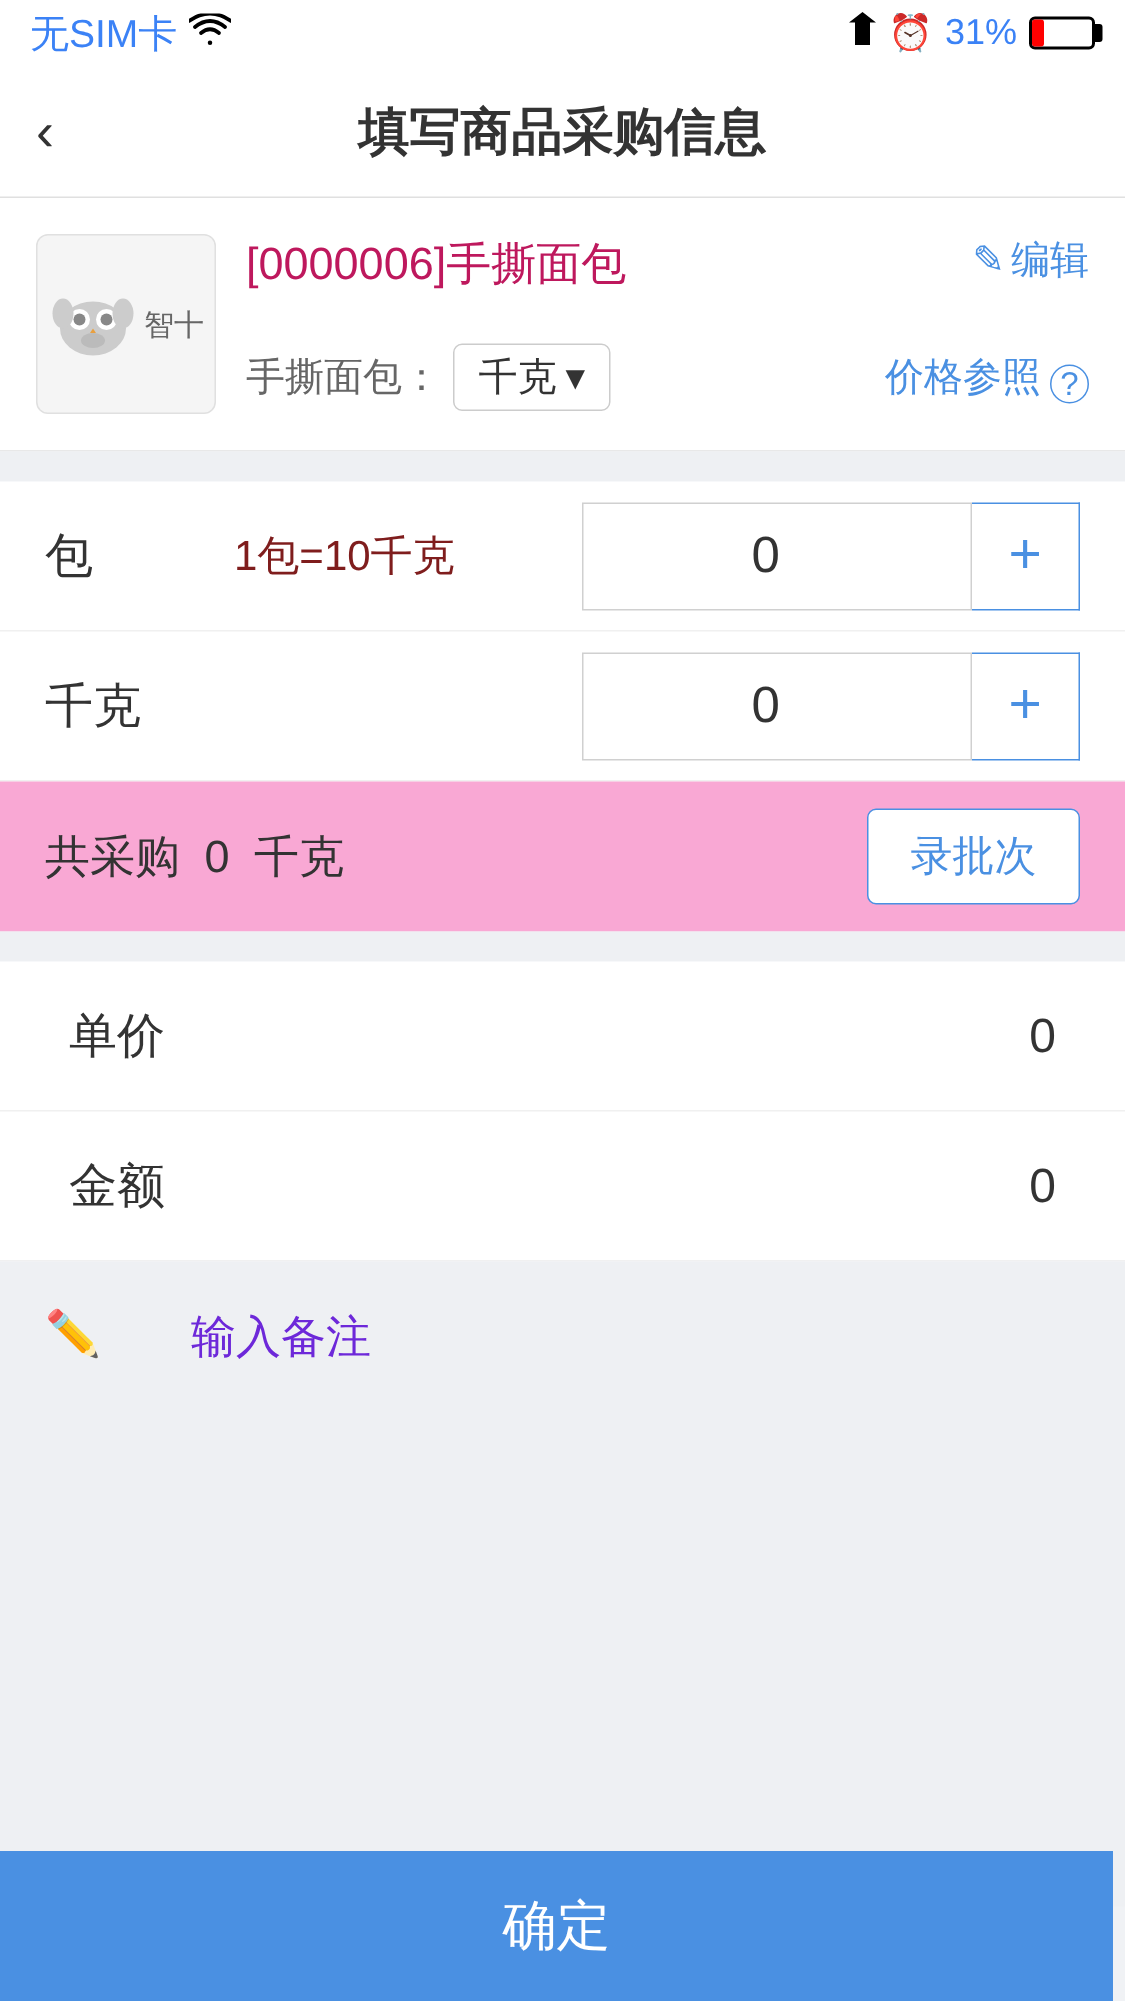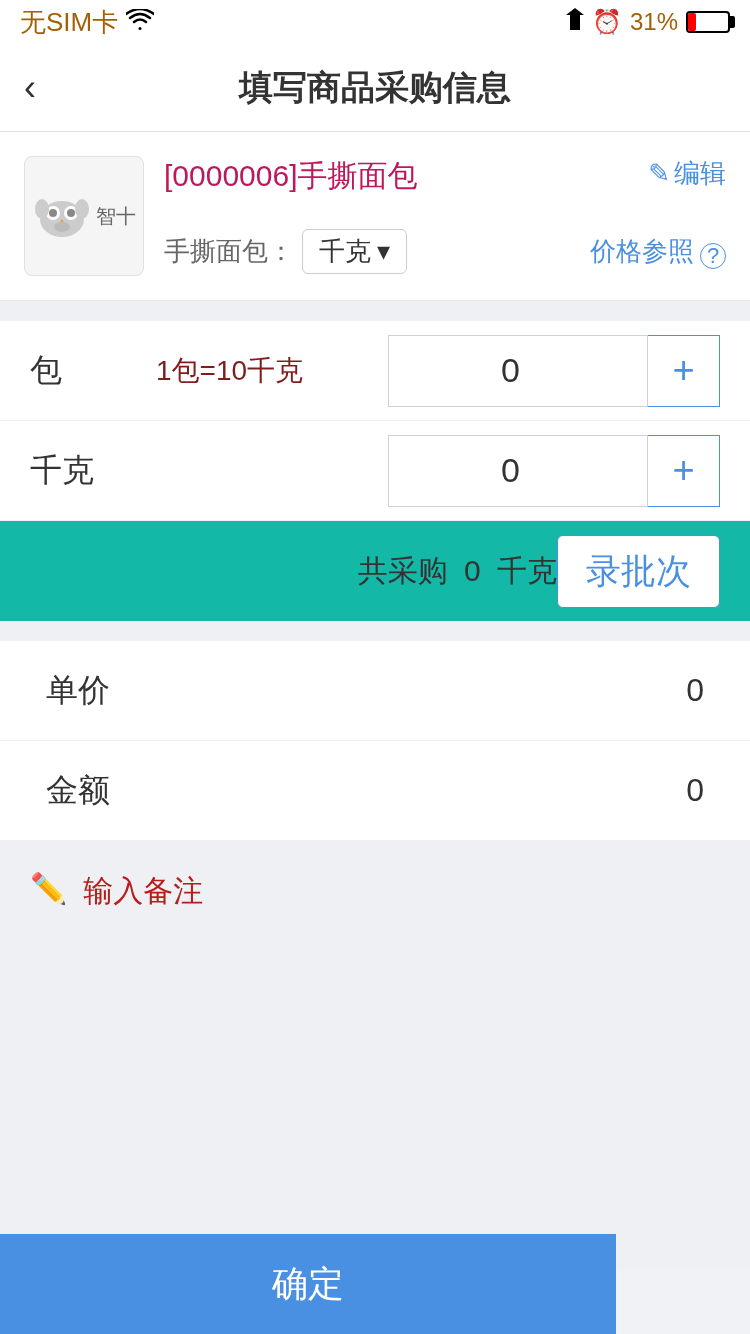--- a/index.html
+++ b/index.html
@@ -15,21 +15,21 @@
     
     .status-bar {
       width: 750px;
       height: 44px;
       background: #fff;
       display: flex;
       align-items: center;
       justify-content: space-between;
       padding: 4px 20px;
       font-size: 26px;
-      color: #a16207;
+      color: #3b82f6;
     }
     .status-left { display: flex; align-items: center; gap: 8px; }
     .status-center { font-size: 30px; font-weight: 500; }
     .status-right { display: flex; align-items: center; gap: 8px; font-size: 24px; }
     .battery-icon {
       width: 44px; height: 22px; border: 2px solid #000; border-radius: 4px; position: relative; display: inline-flex; align-items: center;
     }
     .battery-icon::after { content: ''; position: absolute; right: -7px; top: 50%; transform: translateY(-50%); width: 5px; height: 12px; background: #000; border-radius: 0 2px 2px 0; }
     .battery-fill { width: 20%; height: 100%; background: #f00; border-radius: 2px; }
 
@@ -149,29 +149,29 @@
       cursor: pointer;
       font-weight: 300;
     }
 
     
     .summary-row {
       display: flex;
       align-items: center;
       padding: 0 30px;
       height: 100px;
-      background: #14b8a6;
-      justify-content: flex-end;
+      background: #f9a8d4;
+      justify-content: space-between;
     }
     .summary-text { font-size: 30px; color: #333; }
     .record-batch-btn {
       border: 1.5px solid #4a90e2;
       border-radius: 6px;
       color: #4a90e2;
-      font-size: 35px;
+      font-size: 28px;
       padding: 12px 28px;
       background: #fff;
       cursor: pointer;
     }
 
     
     .price-section { background: #fff; margin-top: 0; }
     .price-row {
       display: flex;
       align-items: center;
@@ -187,31 +187,31 @@
     .note-section {
       background: #eef0f3;
       padding: 30px;
       display: flex;
       align-items: flex-start;
       gap: 16px;
       min-height: 150px;
       margin-top: 0;
     }
     .pencil-icon { color: #999; font-size: 30px; }
-    .note-placeholder { font-size: 30px; color: #b91c1c; }
+    .note-placeholder { font-size: 30px; color: #6d28d9; margin-left: 44px; }
 
     
     .content-spacer { flex: 1; background: #eef0f3; min-height: 280px; }
 
     
     .confirm-bar {
       position: fixed;
       bottom: 0;
       left: 0;
-      width: 616px;
+      width: 742px;
       height: 100px;
       background: #4a90e2;
       display: flex;
       align-items: center;
       justify-content: center;
       cursor: pointer;
     }
     .confirm-text {
       font-size: 36px;
       color: #fff;

